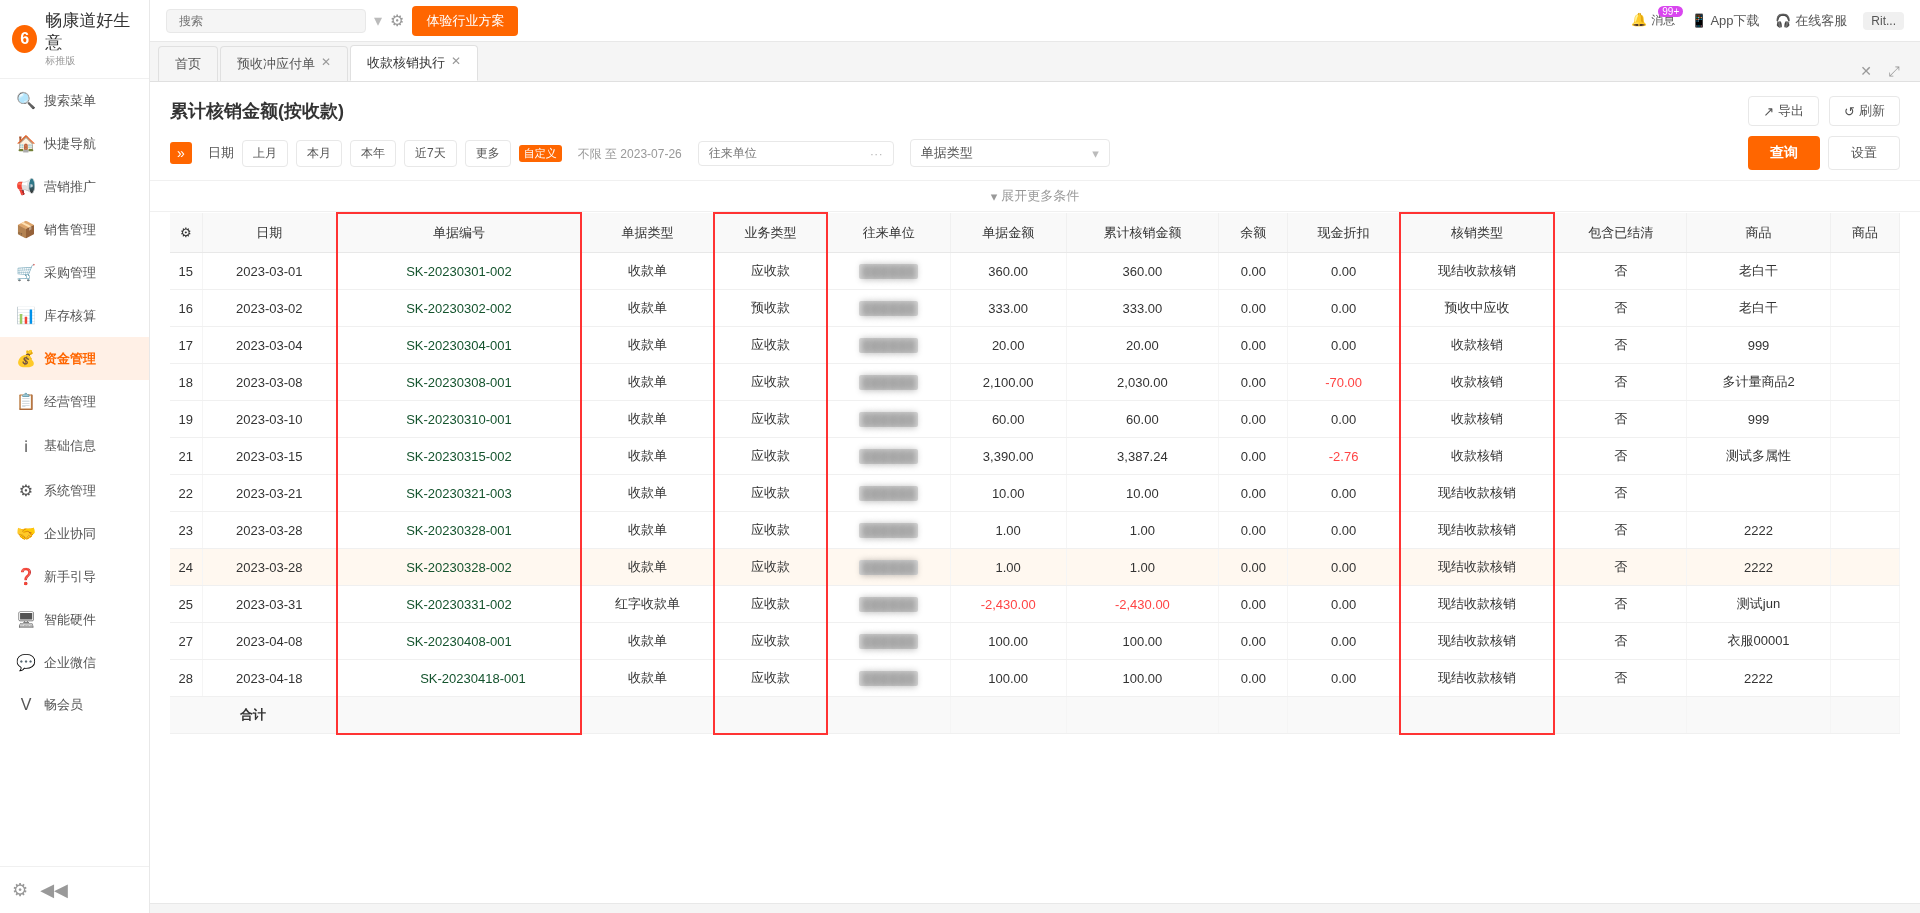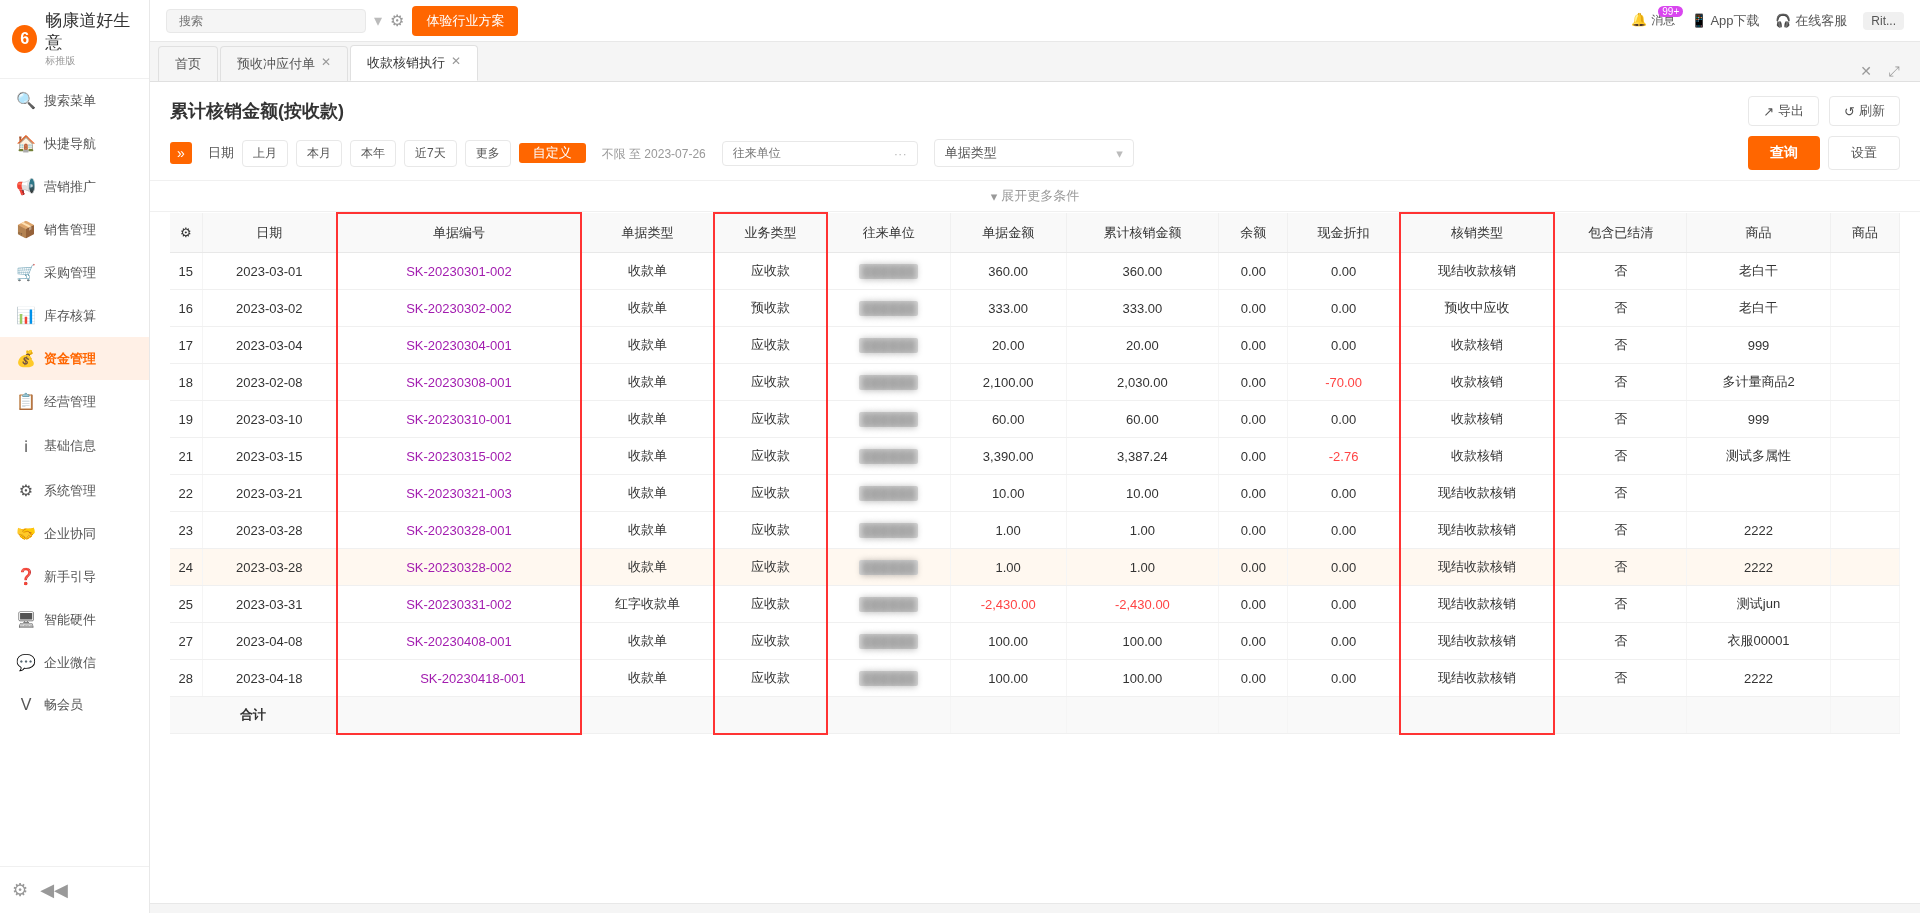--- a/index.html
+++ b/index.html
@@ -44,38 +44,38 @@
     .page-header { padding: 14px 20px 0; display: flex; align-items: center; justify-content: space-between; }
     .page-title { font-size: 18px; font-weight: bold; color: #333; }
     .page-actions { display: flex; gap: 10px; }
     .action-btn { border: 1px solid #e8e8e8; border-radius: 4px; padding: 5px 14px; background: #fff; cursor: pointer; color: #555; font-size: 13px; display: flex; align-items: center; gap: 4px; }
 
     
     .filter-bar { padding: 10px 20px; border-bottom: 1px solid #f0f0f0; display: flex; align-items: center; gap: 16px; flex-wrap: wrap; }
     .filter-section { display: flex; align-items: center; gap: 8px; }
     .filter-label { color: #555; }
     .filter-btn { border: 1px solid #e8e8e8; border-radius: 4px; padding: 4px 10px; background: #fff; cursor: pointer; color: #555; font-size: 12px; }
-    .custom-badge { background: #ff6600; color: #fff; border-radius: 3px; padding: 1px 14px; font-size: 13px; cursor: pointer; }
+    .custom-badge { background: #ff6600; color: #fff; border-radius: 3px; padding: 1px 5px; font-size: 11px; cursor: pointer; }
     .date-hint { color: #999; font-size: 12px; }
     .filter-input-wrap { display: flex; align-items: center; border: 1px solid #e8e8e8; border-radius: 4px; padding: 4px 10px; min-width: 180px; gap: 6px; }
     .filter-input { border: none; outline: none; flex: 1; color: #555; font-size: 12px; }
     .filter-ellipsis { color: #bbb; }
     .filter-select-wrap { display: flex; align-items: center; border: 1px solid #e8e8e8; border-radius: 4px; padding: 4px 10px; min-width: 200px; gap: 6px; }
     .query-btn { background: #ff6600; color: #fff; border: none; border-radius: 4px; padding: 7px 22px; font-size: 14px; cursor: pointer; font-weight: bold; }
     .settings-btn { border: 1px solid #e8e8e8; border-radius: 4px; padding: 7px 22px; background: #fff; cursor: pointer; font-size: 13px; color: #555; }
     .expand-bar { text-align: center; padding: 6px; color: #999; font-size: 12px; cursor: pointer; border-bottom: 1px solid #f0f0f0; display: flex; align-items: center; justify-content: center; gap: 4px; }
 
     
     .table-wrap { flex: 1; overflow: auto; padding: 0 20px; }
     table { width: 100%; border-collapse: collapse; font-size: 13px; }
     thead tr { background: #f9f9f9; }
     th { padding: 10px 8px; text-align: center; color: #333; font-weight: normal; border-bottom: 1px solid #e8e8e8; border-right: 1px solid #f0f0f0; white-space: nowrap; position: sticky; top: 0; background: #f9f9f9; }
     td { padding: 9px 8px; text-align: center; border-bottom: 1px solid #f0f0f0; border-right: 1px solid #f5f5f5; color: #333; white-space: nowrap; }
     tr.highlighted td { background: #fff8f0; }
-    .link-cell { color: #a21caf; text-decoration: none; cursor: pointer; }
+    .link-cell { color: #14532d; text-decoration: none; cursor: pointer; }
     .negative { color: #ff4444; }
     .settings-col { width: 32px; }
     .footer-row td { font-weight: bold; background: #f9f9f9; }
 
     
     ::-webkit-scrollbar { width: 6px; height: 6px; }
     ::-webkit-scrollbar-track { background: #f5f5f5; }
     ::-webkit-scrollbar-thumb { background: #ddd; border-radius: 3px; }
 
     
@@ -329,21 +329,21 @@
     <td class="">20.00</td>
     <td>0.00</td>
     <td class="">0.00</td>
     <td style="border-left:2px solid #ff3333;border-right:2px solid #ff3333;">收款核销</td>
     <td>否</td>
     <td>999</td>
     <td></td>
   </tr>
             <tr>
     <td>18</td>
-    <td>2023-02-08</td>
+    <td>2023-03-08</td>
     <td style="border-left:2px solid #ff3333;border-right:2px solid #ff3333;">
       <a class="link-cell">SK-20230308-001</a>
     </td>
     <td>收款单</td>
     <td style="border-left:2px solid #ff3333;border-right:2px solid #ff3333;">应收款</td>
     <td><span style="color:transparent;text-shadow:0 0 6px rgba(0,0,0,0.25);background:#ddd;border-radius:2px;padding:0 2px;">██████</span></td>
     <td class="">2,100.00</td>
     <td class="">2,030.00</td>
     <td>0.00</td>
     <td class="negative">-70.00</td>

